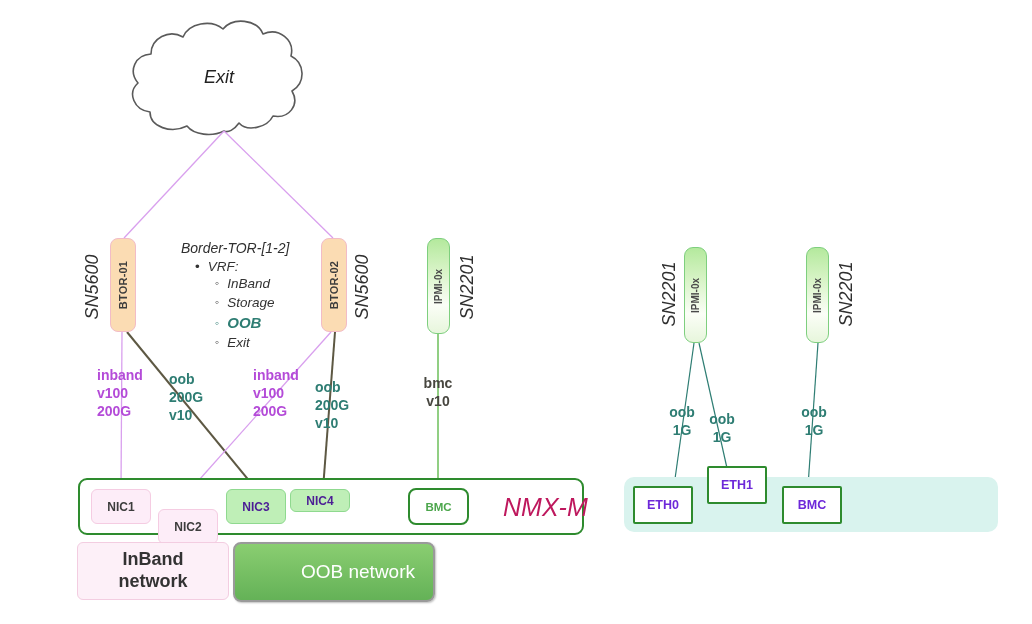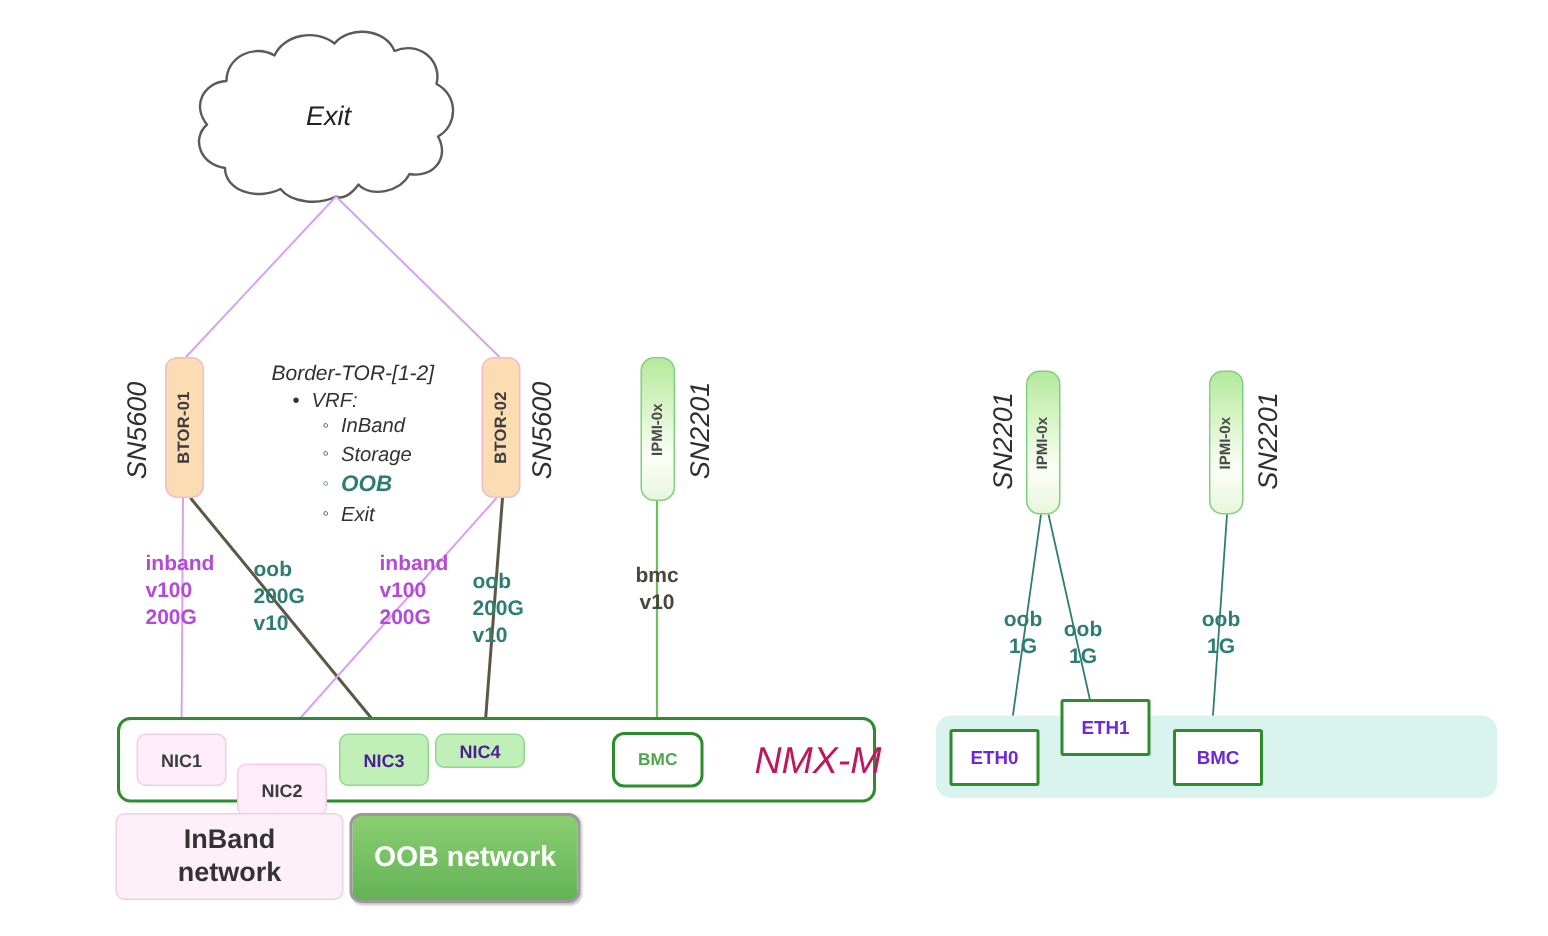--- a/index.html
+++ b/index.html
@@ -83,21 +83,21 @@
     position:absolute; z-index:3; width:150px; height:56px; border-radius:6px;
     background:#fdf0f8; border:1px solid #f3cde1;
     display:flex; align-items:center; justify-content:center; text-align:center;
     font-weight:bold; font-size:18px; color:#333; line-height:1.2; white-space:pre-line;
   }
   .legend-oob {
     position:absolute; z-index:3; width:150px; height:56px; border-radius:8px;
     background:linear-gradient(180deg,#8ace71 0%,#64b257 100%);
     border:2px solid #9a9a9a; box-shadow:1px 1px 2px rgba(0,0,0,.25);
     display:flex; align-items:center; justify-content:center;
-    font-weight:bold; font-size:19px; color:#fff;
+    font-weight:normal; font-size:19px; color:#fff;padding-left:48px;
   }
 </style>
 </head>
 <body>
 
 <div class="canvas">
 
   <svg class="lines">
 
     <path d="M 224 131

